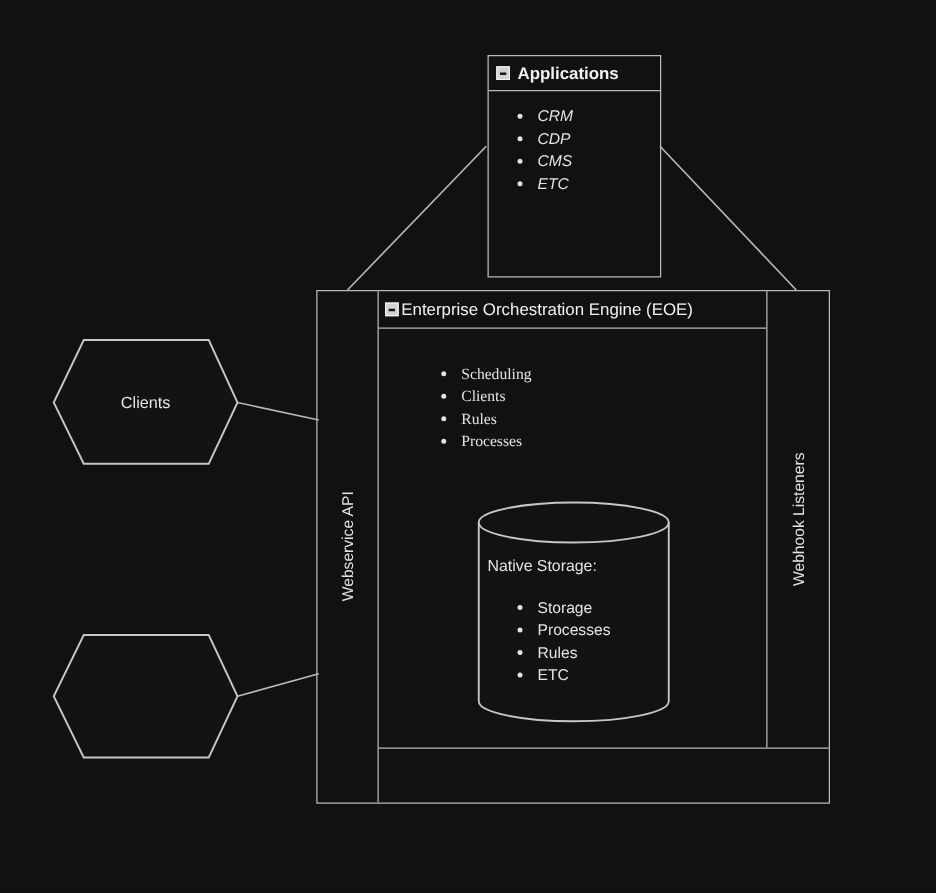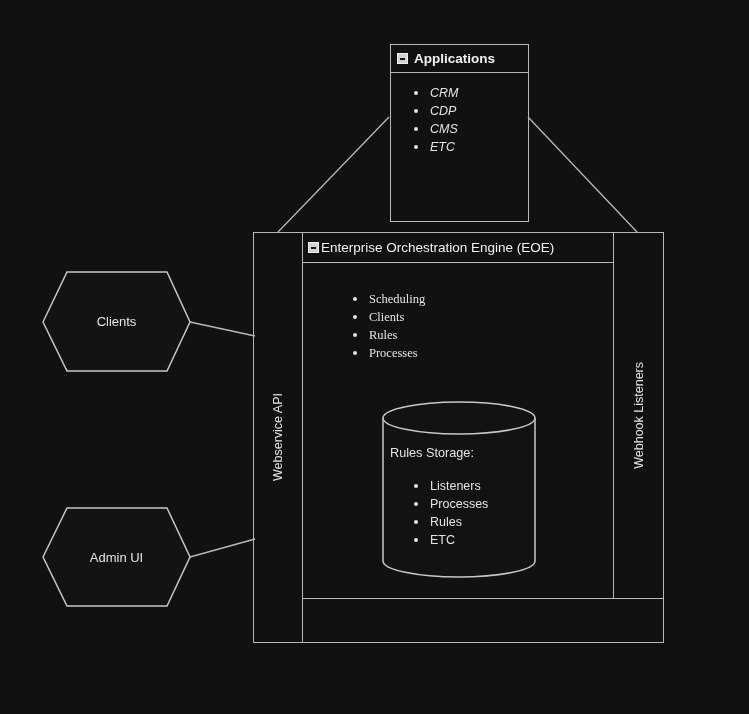--- a/index.html
+++ b/index.html
@@ -134,35 +134,32 @@
     <span>Enterprise Orchestration Engine (EOE)</span>
   </div>
 
   <ul class="blist eoe-list">
     <li>Scheduling</li>
     <li>Clients</li>
     <li>Rules</li>
     <li>Processes</li>
   </ul>
 
-  <div class="native-storage-label">Rules Storage:</div>
+  <div class="native-storage-label">Native Storage:</div>
   <ul class="blist storage-list">
-    <li>Listeners</li>
+    <li>Storage</li>
     <li>Processes</li>
     <li>Rules</li>
     <li>ETC</li>
   </ul>
 
   <div class="rail-label rail-left">
     <span class="vertical-text">Webservice API</span>
   </div>
   <div class="rail-label rail-right">
     <span class="vertical-text">Webhook Listeners</span>
   </div>
 
   <div class="hex-label hex-clients">
     <span>Clients</span>
   </div>
-  <div class="hex-label hex-admin">
-    <span>Admin UI</span>
-  </div>
 
 </div>
 
 </body></html>

